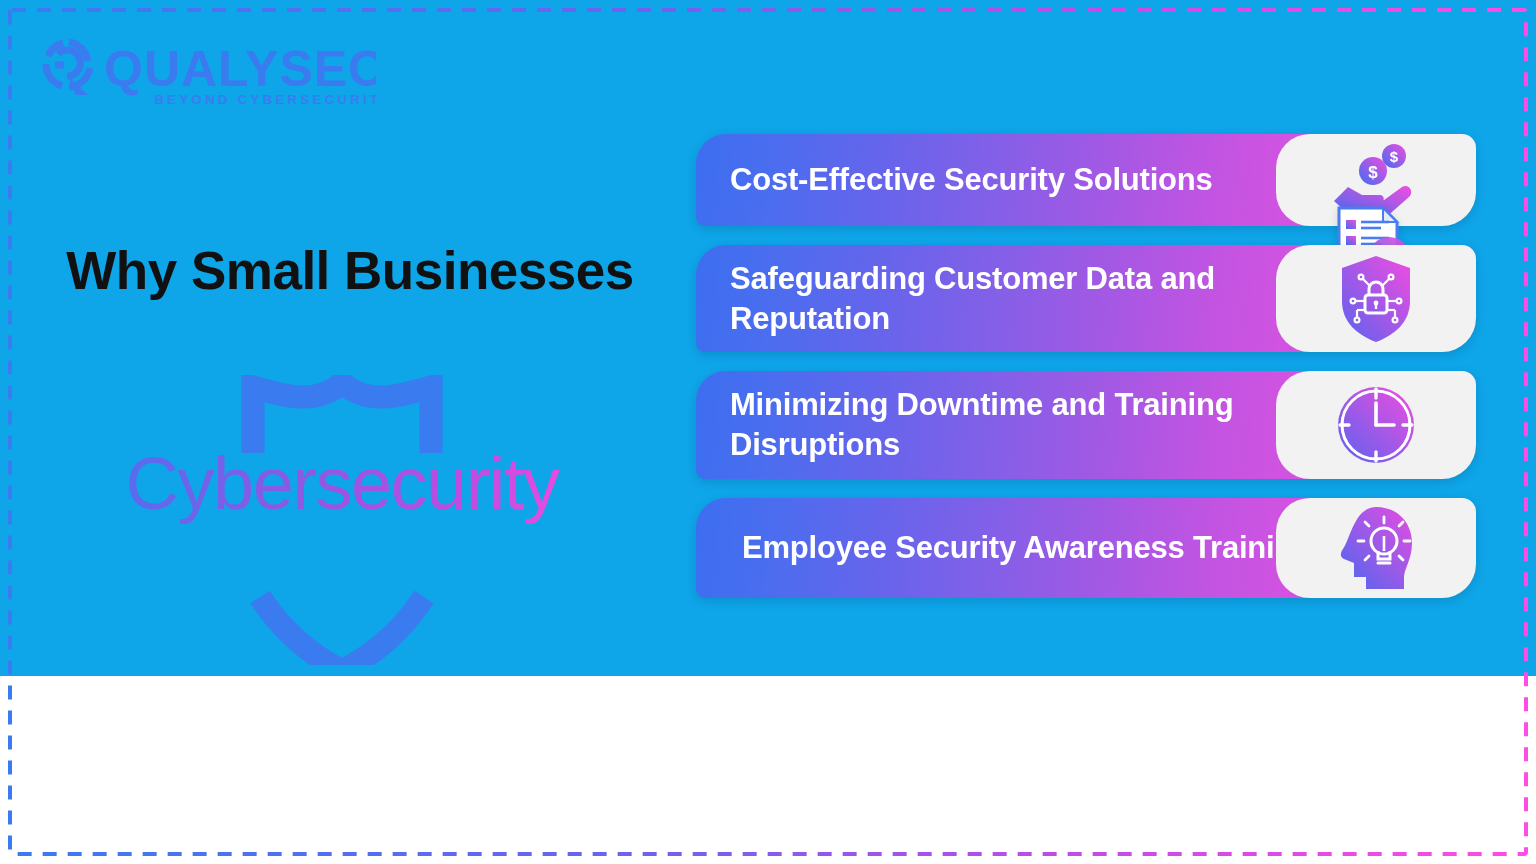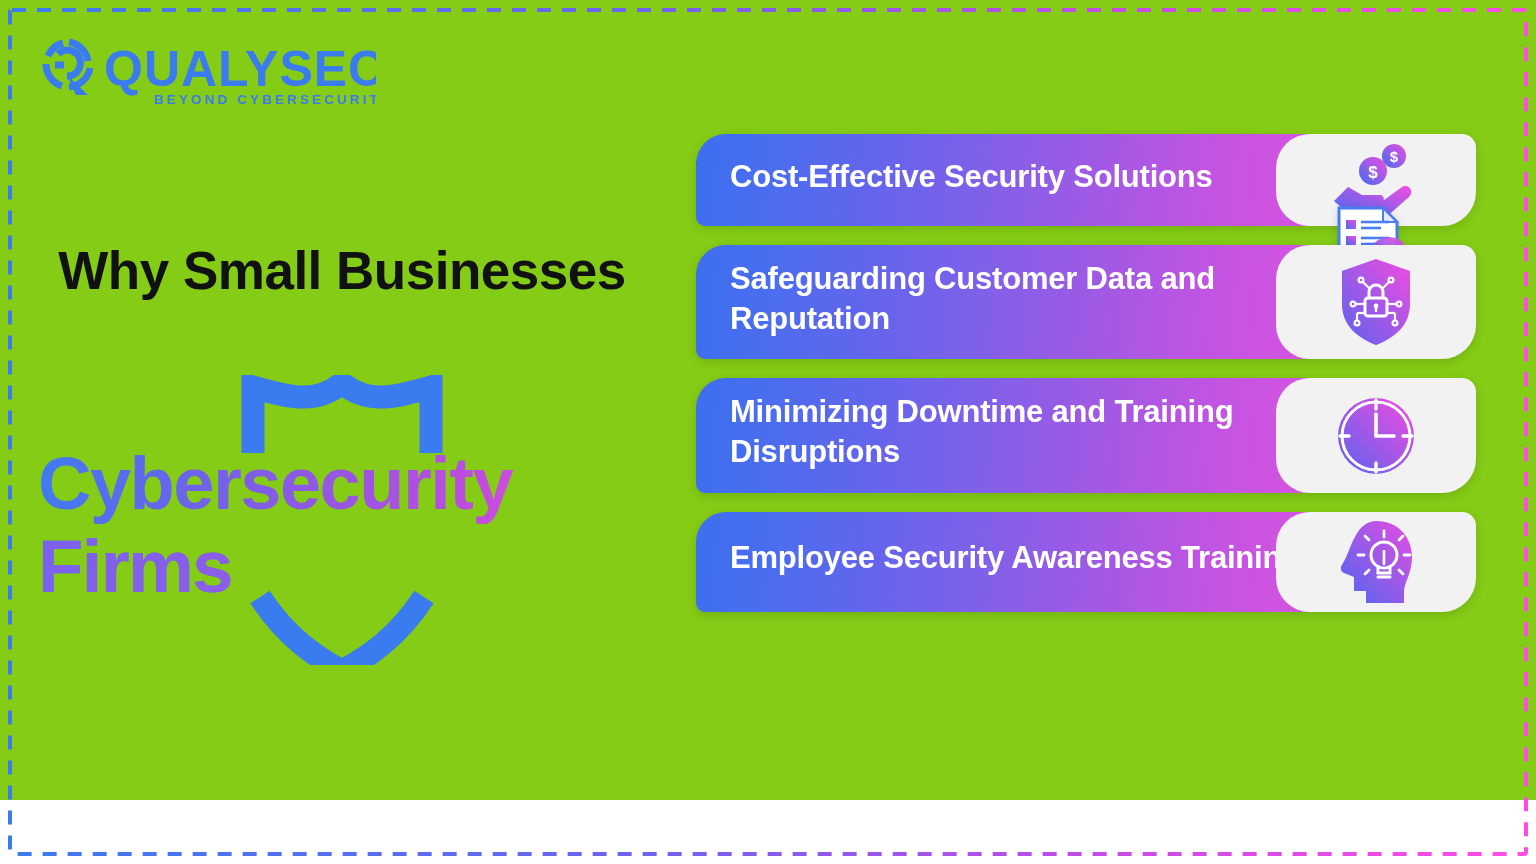--- a/index.html
+++ b/index.html
@@ -8,22 +8,22 @@
     width: 1536px;
     height: 864px;
     background: #ffffff;
     font-family: "Liberation Sans", sans-serif;
     overflow: hidden;
   }
 
   #canvas {
     position: relative;
     width: 1536px;
-    height: 800px;
-    background: #84cc16;
+    height: 676px;
+    background: #0ea5e9;
   }
 
   
   .frame {
     position: absolute;
     left: 8px;  top: 8px;
     width: 1520px; height: 848px;
     pointer-events: none;
     z-index: 40;
   }
@@ -33,21 +33,21 @@
   .logo {
     position: absolute;
     left: 36px; top: 30px;
     width: 340px; height: 80px;
   }
   .logo svg { display:block; }
 
   
   .headline {
     position: absolute;
-    left: 38px; top: 240px;
+    left: 46px; top: 240px;
     width: 608px;
     text-align: center;
     font-size: 53px;
     font-weight: bold;
     line-height: 1.17;
     letter-spacing: -0.5px;
     color: #111111;
   }
   .headline .l1 { display:block; }
   .headline .l2 { display:block; }
@@ -64,23 +64,23 @@
     width: 608px; height: 290px;
     z-index: 1;
   }
   .shield svg { display:block; }
 
   .gradtext {
     position: absolute;
     left: 0; top: 68px;
     width: 608px;
     z-index: 2;
-    text-align: left;
+    text-align: center;
     font-size: 74px;
-    font-weight: bold;
+    font-weight: normal;
     line-height: 1.12;
     letter-spacing: -1.5px;
     background: linear-gradient(100deg,
         #3f7df0 0%,
         #5a6bee 16%,
         #7a5fe8 32%,
         #9a55e2 50%,
         #bf4ce0 70%,
         #e84ce0 86%,
         #f84cd8 100%);
@@ -122,24 +122,24 @@
     background: linear-gradient(95deg,
         #3d6ef0 0%,
         #4b6def 12%,
         #6465ec 28%,
         #8160e8 45%,
         #a059e4 62%,
         #c254e2 80%,
         #dc52e0 100%);
     display: flex;
     align-items: center;
-    padding: 14px 26px 21px 34px;
+    padding: 14px 26px 14px 34px;
     z-index: 1;
   }
-  .row.tall .bar { min-height: 100px; }
+  .row.tall .bar { min-height: 100px; justify-content: flex-end; }
 
   .bar-label {
     color: #ffffff;
     font-size: 31px;
     font-weight: bold;
     line-height: 1.28;
     letter-spacing: -0.2px;
   }
 
   .iconpanel {
@@ -202,21 +202,20 @@
 
   <div class="brandblock">
     <div class="shield">
       <svg width="608" height="290" viewBox="0 0 608 290" xmlns="http://www.w3.org/2000/svg">
         <path d="M 215 78 L 215 12 C 250 22 278 30 304 8 C 330 30 358 22 393 12 L 393 78" fill="none" stroke="#3b7bf0" stroke-width="23" stroke-linejoin="miter"></path>
         <path d="M 222 222 C 248 262 278 282 304 296 C 330 282 360 262 386 222" fill="none" stroke="#3b7bf0" stroke-width="23" stroke-linejoin="miter"></path>
       </svg>
     </div>
     <div class="gradtext">
       <span class="w1">Cybersecurity</span>
-      <span class="w2">Firms</span>
     </div>
   </div>
 
   <div class="list">
 
     <div class="row">
       <div class="iconpanel">
         <svg width="96" height="86" viewBox="0 0 96 86" xmlns="http://www.w3.org/2000/svg">
           <defs>
             <linearGradient id="g1" x1="0" y1="1" x2="1" y2="0">

